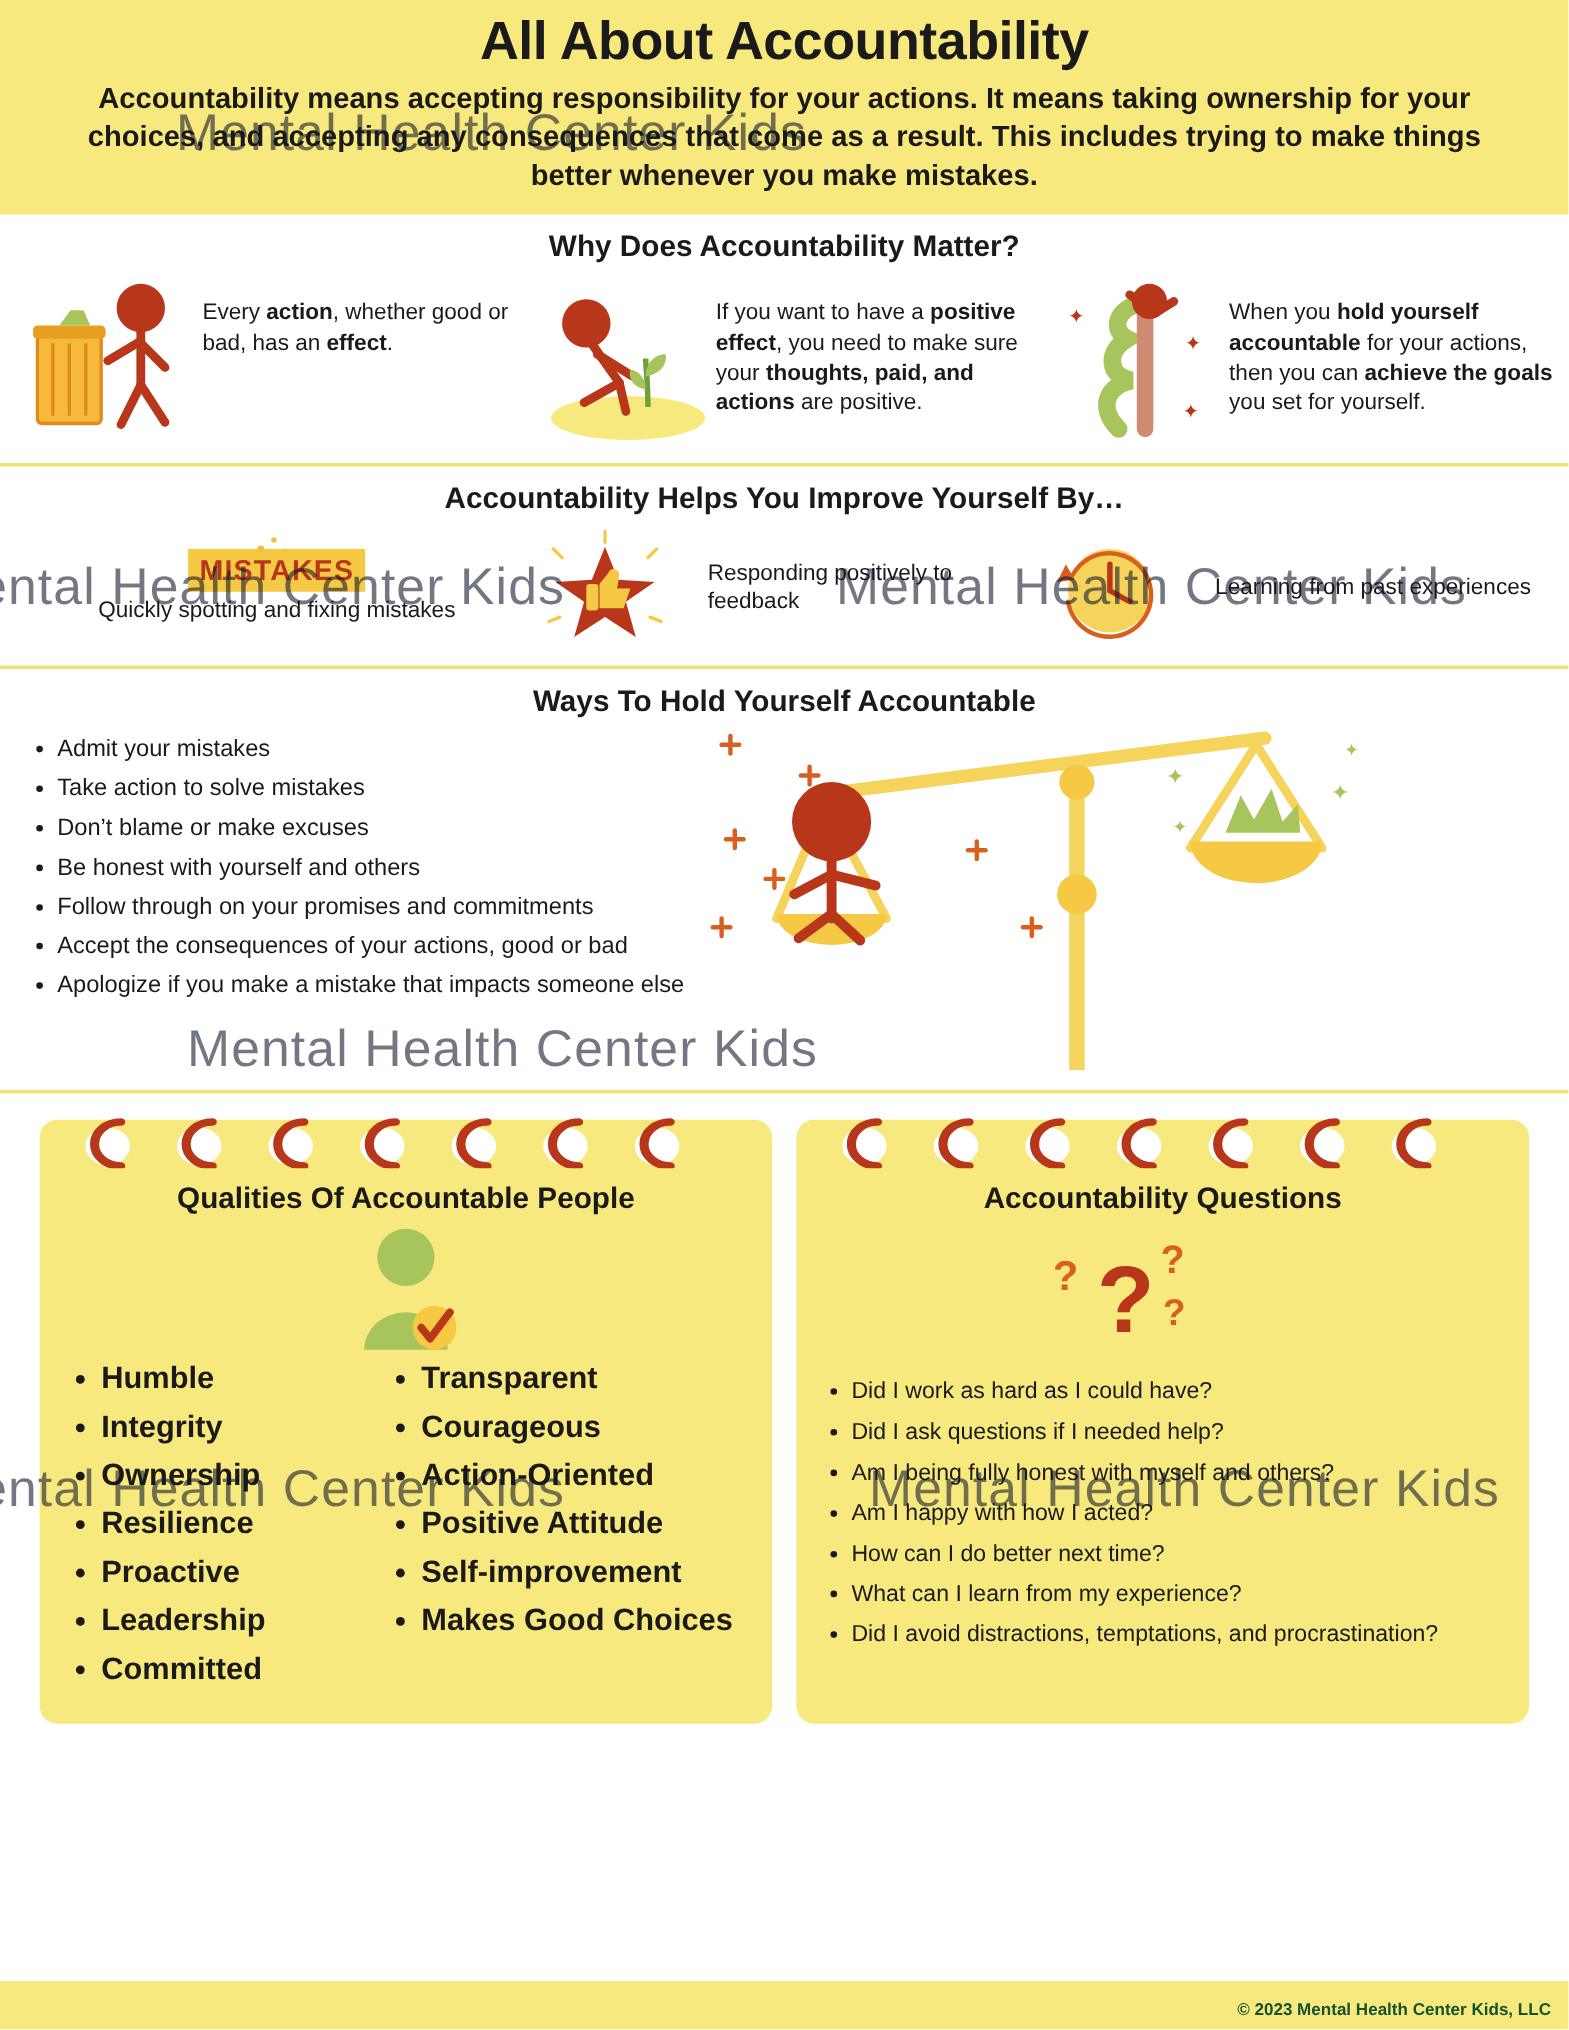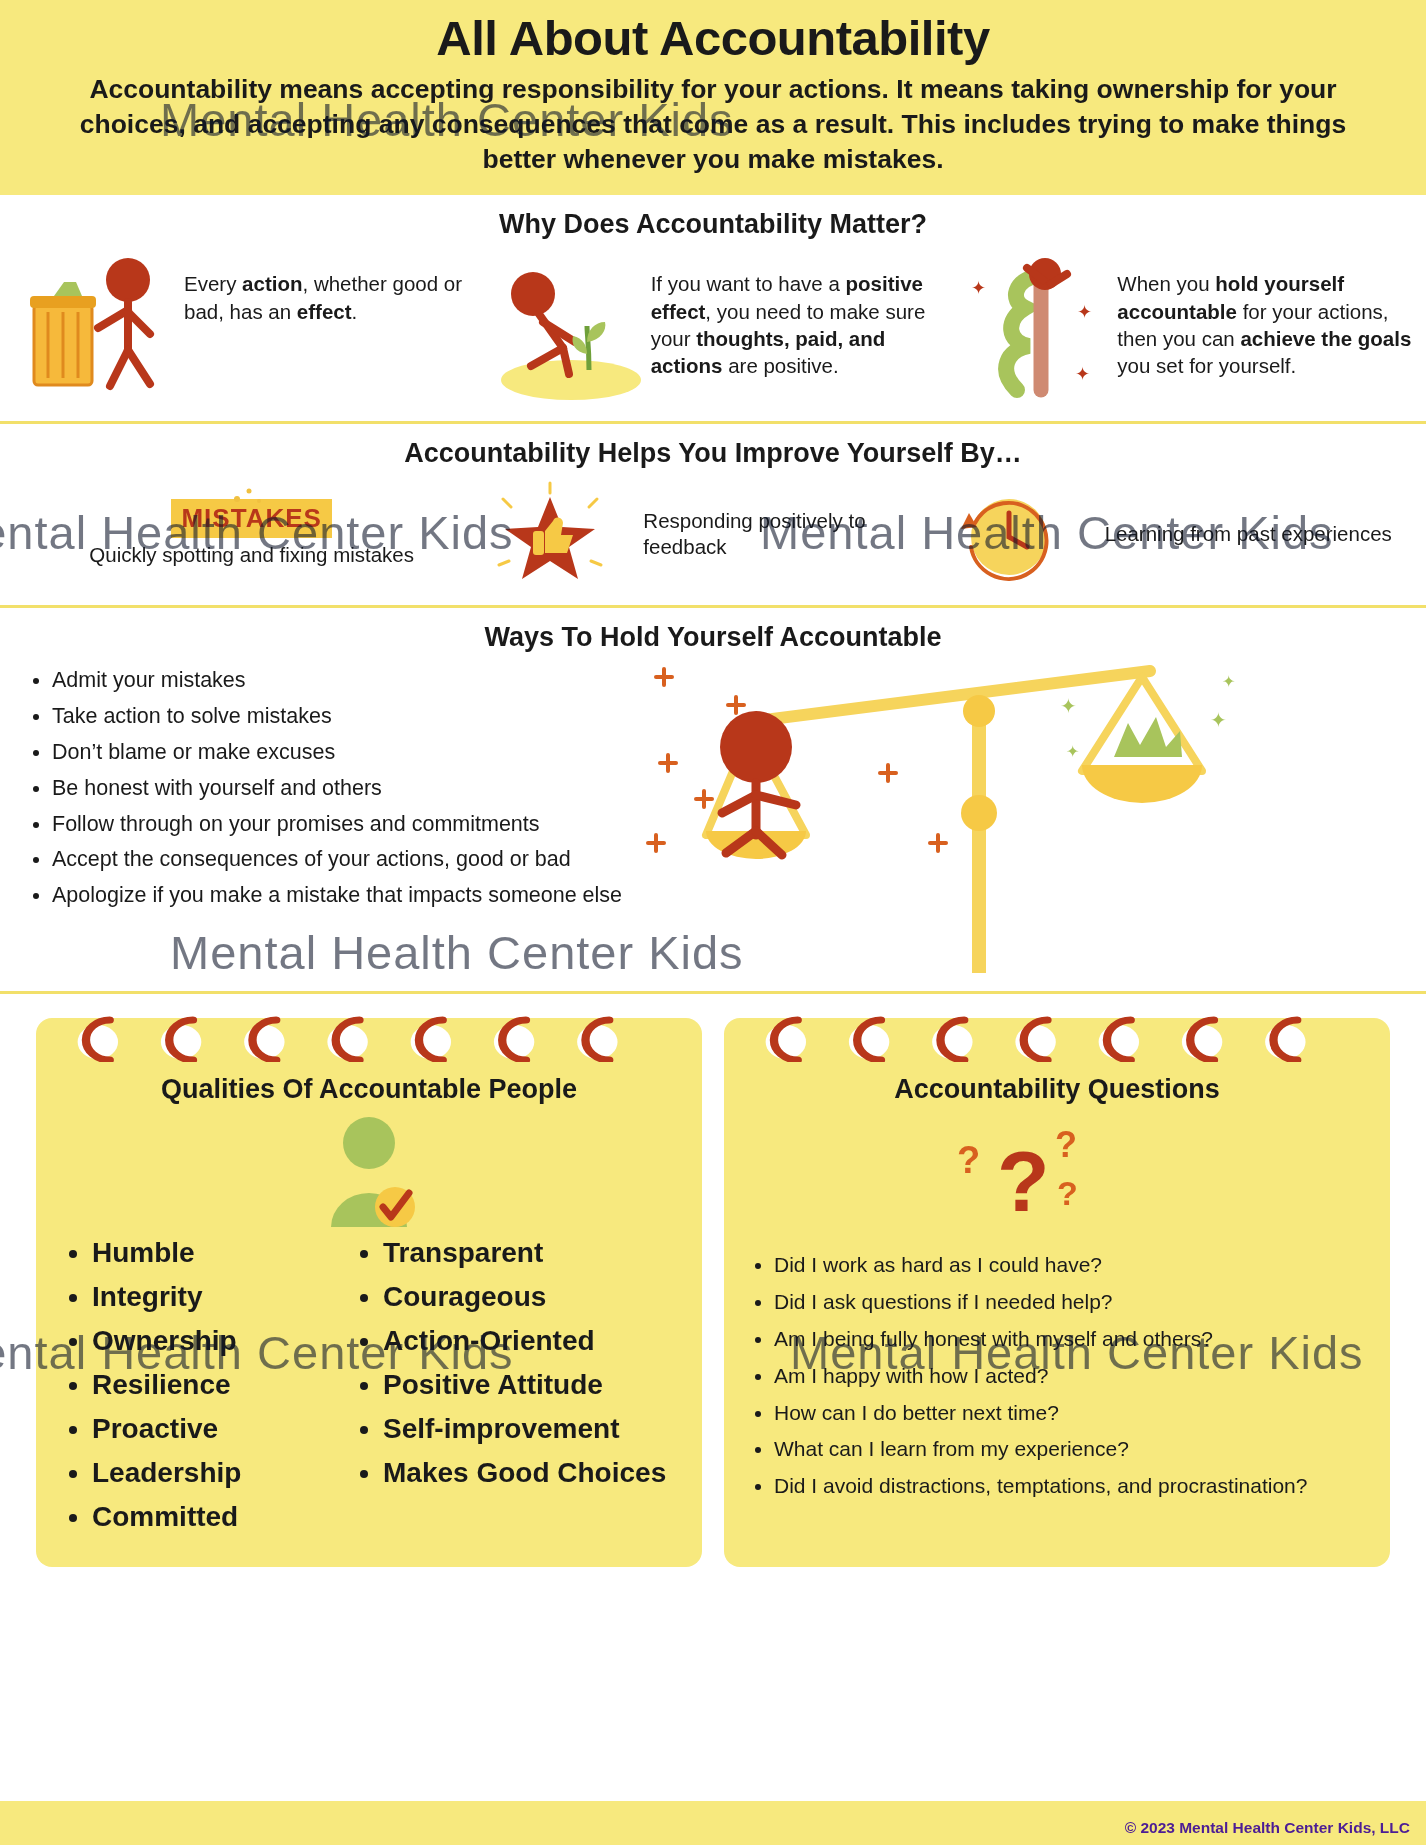--- a/index.html
+++ b/index.html
@@ -133,21 +133,21 @@
     width: 100%;
     height: 44px;
     background: #f7e97e;
   }
   .copyright {
     position: absolute;
     right: 16px;
     bottom: 8px;
     font-size: 15.5px;
     font-weight: bold;
-    color: #4c1d95;
+    color: #14532d;
   }
   .watermark-processed {
     position: absolute;
     left: 0; right: 0;
     bottom: 46px;
     text-align: center;
     font-size: 22px;
     color: #ffffff;
     opacity: .85;
     font-family: "Liberation Sans", sans-serif;

